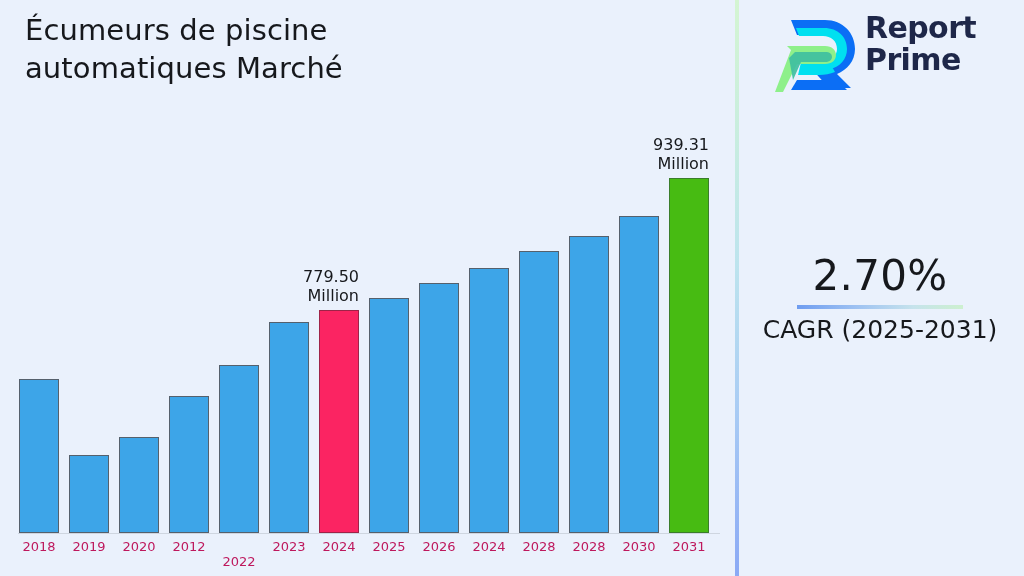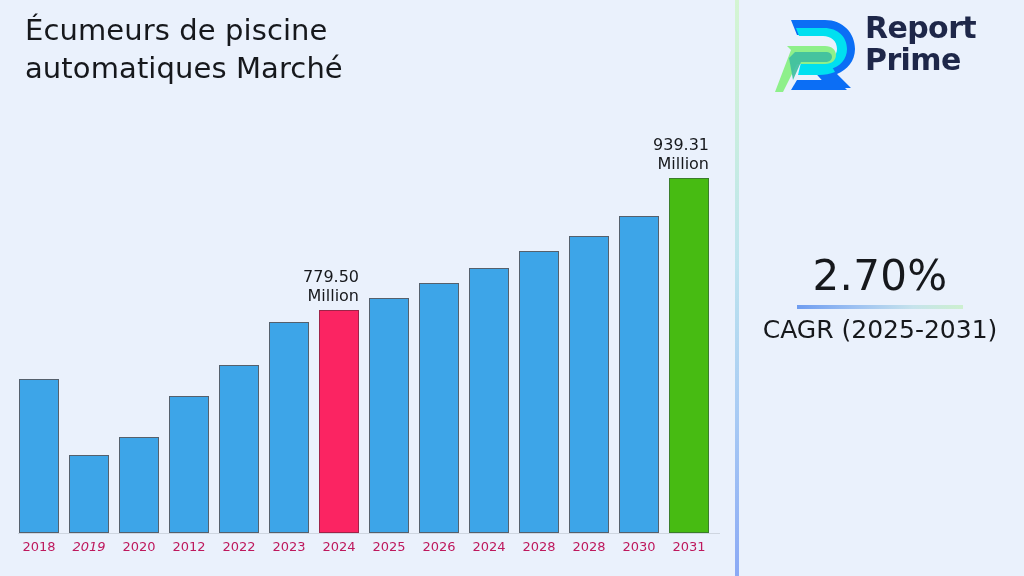--- a/index.html
+++ b/index.html
@@ -188,33 +188,33 @@
     <div id="plot">
       <div id="baseline"></div>
 
     <div class="bar-slot" style="left: 19px; height: 154px;">
           <div class="bar" style="height: 154px;"></div>
         </div>
         <div class="x-tick-label" style="left: 12px;">2018</div>
         <div class="bar-slot" style="left: 69px; height: 78px;">
           <div class="bar" style="height: 78px;"></div>
         </div>
-        <div class="x-tick-label" style="left: 62px; font-style: italic;">2019</div>
+        <div class="x-tick-label" style="left: 62px;">2019</div>
         <div class="bar-slot" style="left: 119px; height: 96px;">
           <div class="bar" style="height: 96px;"></div>
         </div>
         <div class="x-tick-label" style="left: 112px;">2020</div>
         <div class="bar-slot" style="left: 169px; height: 137px;">
           <div class="bar" style="height: 137px;"></div>
         </div>
         <div class="x-tick-label" style="left: 162px;">2012</div>
         <div class="bar-slot" style="left: 219px; height: 168px;">
           <div class="bar" style="height: 168px;"></div>
         </div>
-        <div class="x-tick-label" style="left: 212px;">2022</div>
+        <div class="x-tick-label" style="left: 212px; margin-top: 15px;">2022</div>
         <div class="bar-slot" style="left: 269px; height: 211px;">
           <div class="bar" style="height: 211px;"></div>
         </div>
         <div class="x-tick-label" style="left: 262px;">2023</div>
         <div class="bar-slot" style="left: 319px; height: 223px;">
           <div class="bar accent-pink" style="height: 223px;"></div>
           <div class="bar-value-label" style="bottom: 227px;">779.50
 Million</div>
         </div>
         <div class="x-tick-label" style="left: 312px;">2024</div>

